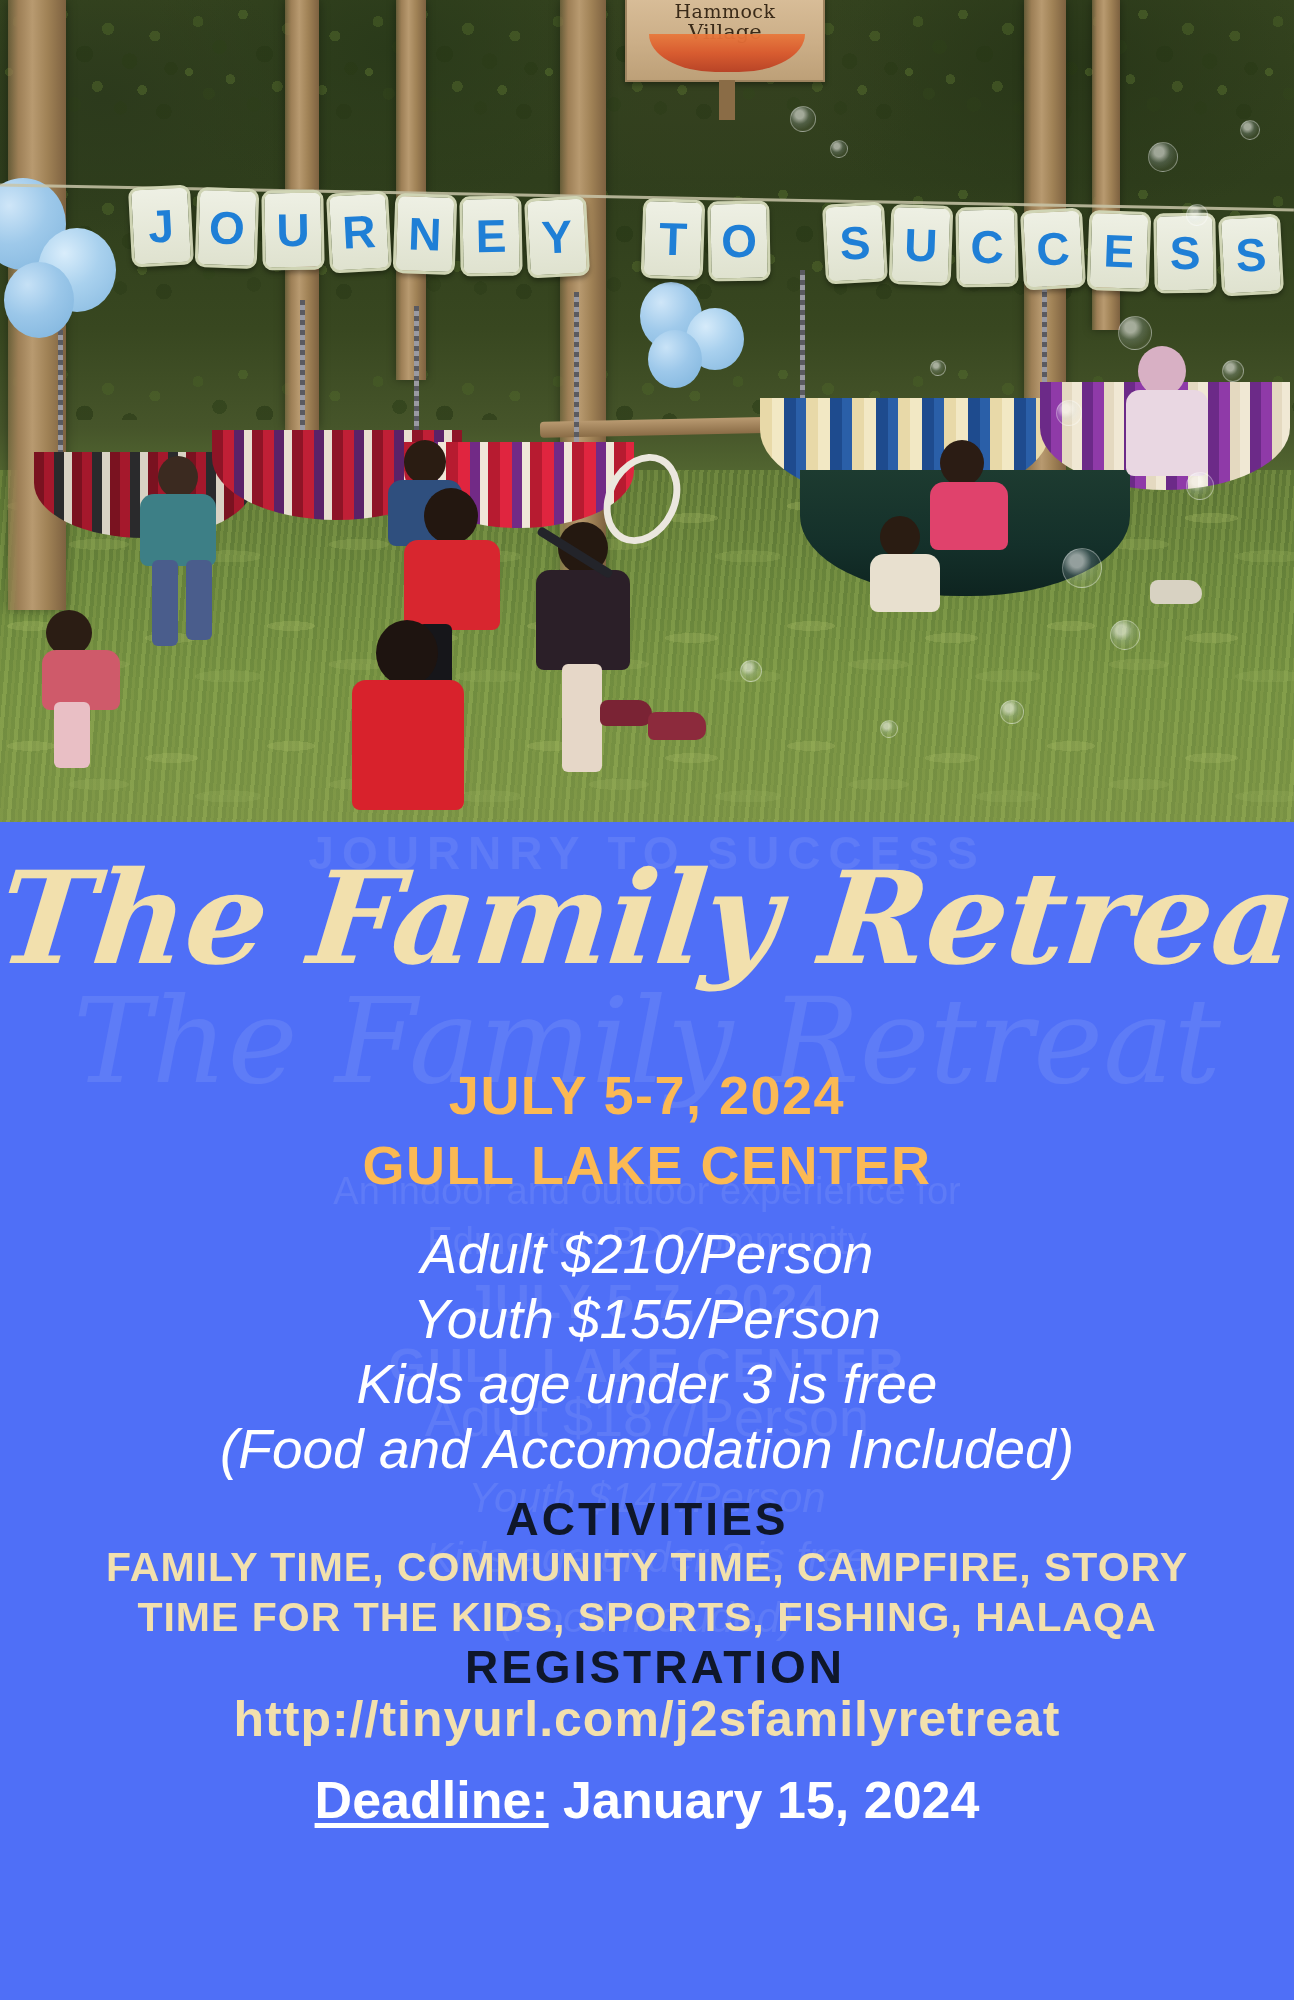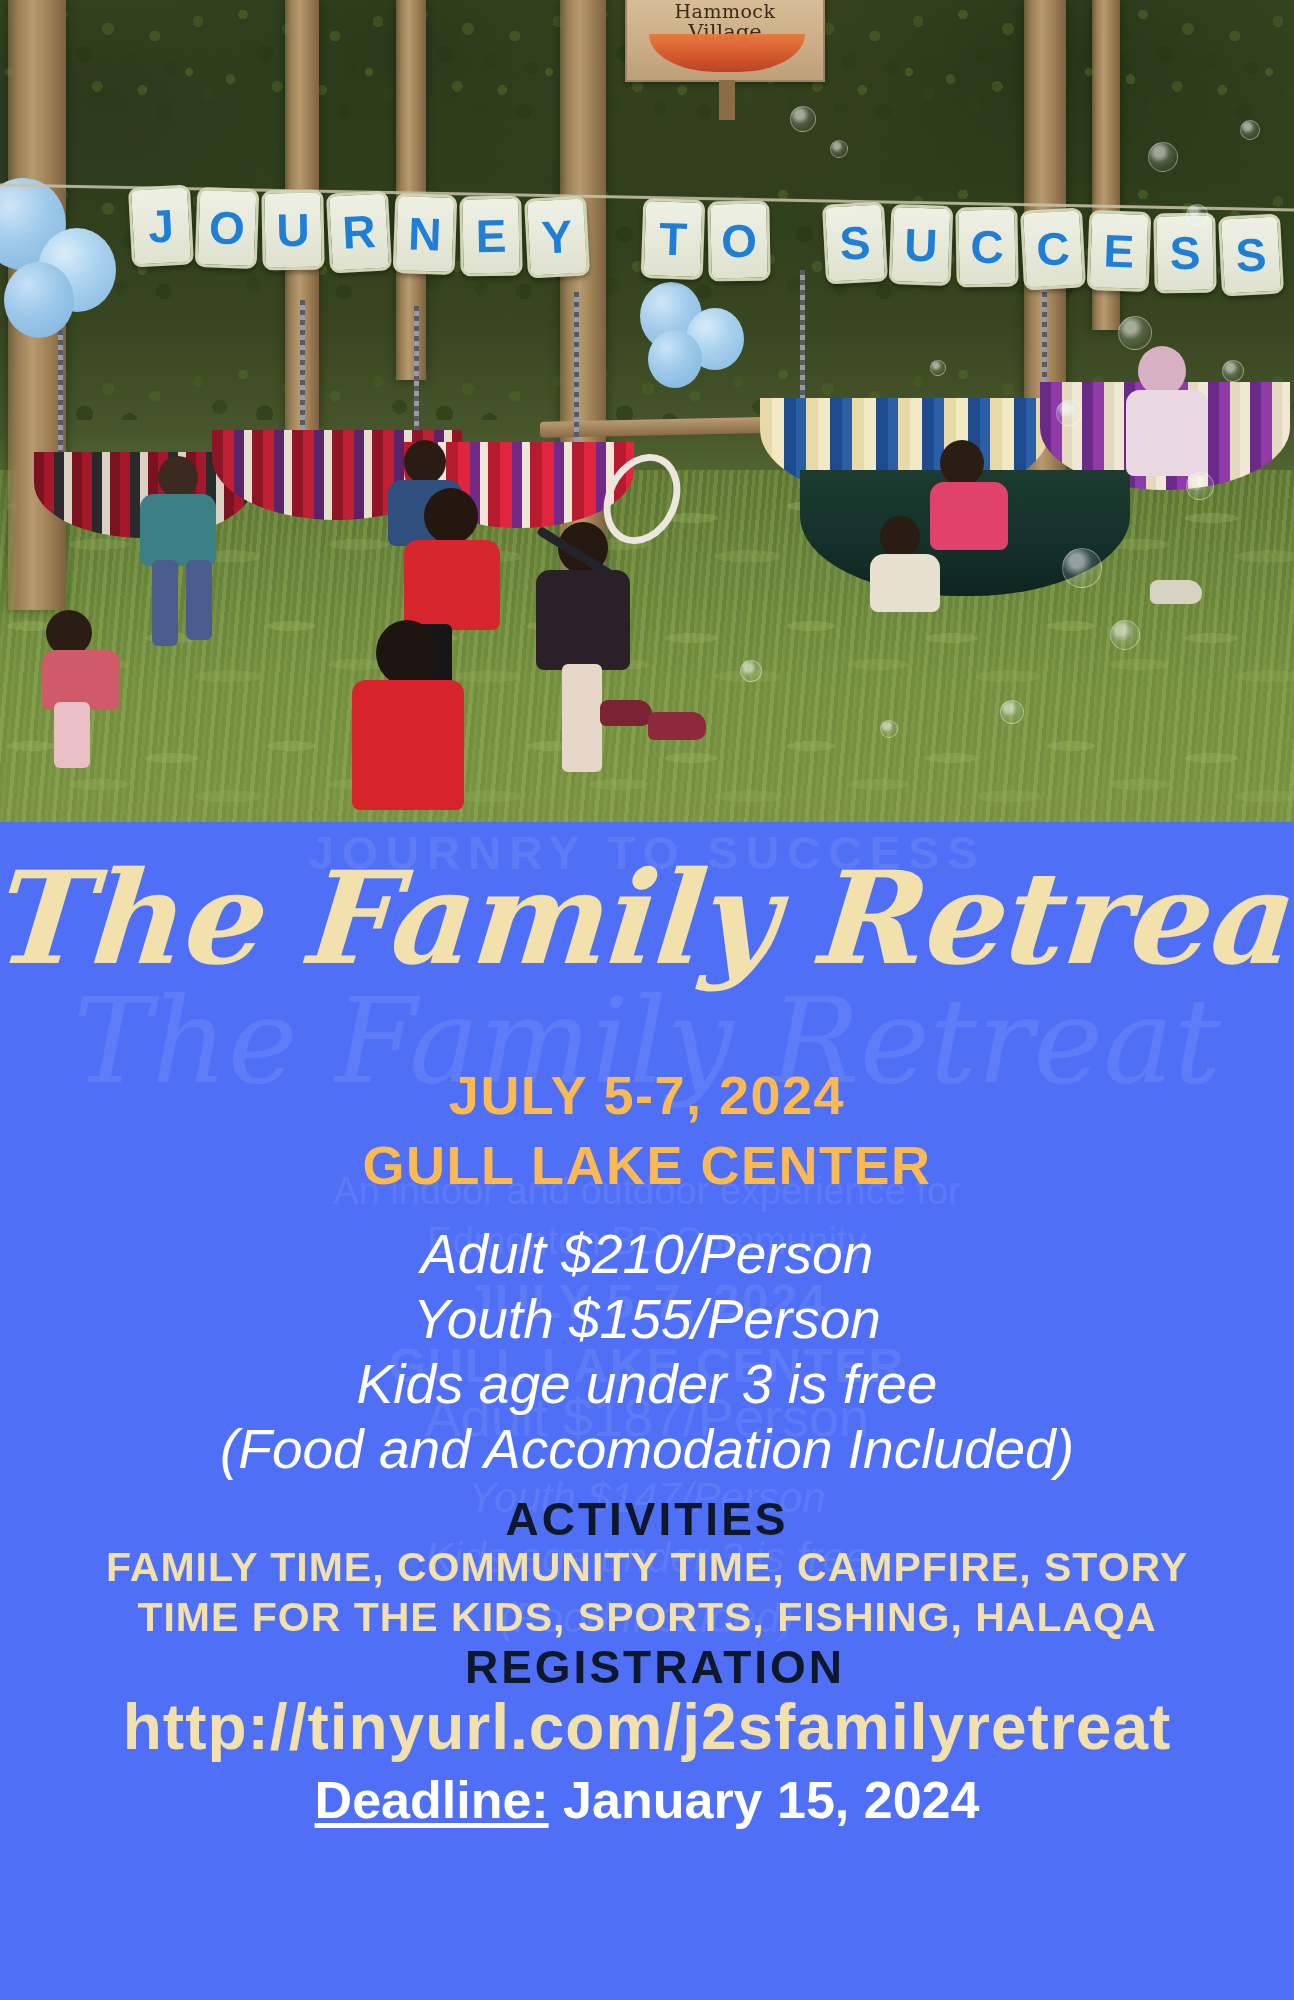--- a/index.html
+++ b/index.html
@@ -283,21 +283,21 @@
     position:absolute; left:0; width:100%; text-align:center;
     color:#f2e0ad; font-weight:bold; font-size:41px;
     letter-spacing:1px; font-family:"Liberation Sans", sans-serif;
     white-space:nowrap;
   }
   .act1 { top:722px; }
   .act2 { top:772px; }
 
   .url {
     position:absolute; left:0; top:868px; width:100%; text-align:center;
-    color:#f2e0ad; font-weight:bold; font-size:64px;
+    color:#f2e0ad; font-weight:bold; font-size:50px;
     letter-spacing:1px; font-family:"Liberation Sans", sans-serif;
     white-space:nowrap;
   }
 
   .deadline {
     position:absolute; left:0; top:948px; width:100%; text-align:center;
     color:#ffffff; font-weight:bold; font-size:52px;
     font-family:"Liberation Sans", sans-serif; white-space:nowrap;
   }
   .deadline .u { text-decoration:underline; text-underline-offset:5px; }

